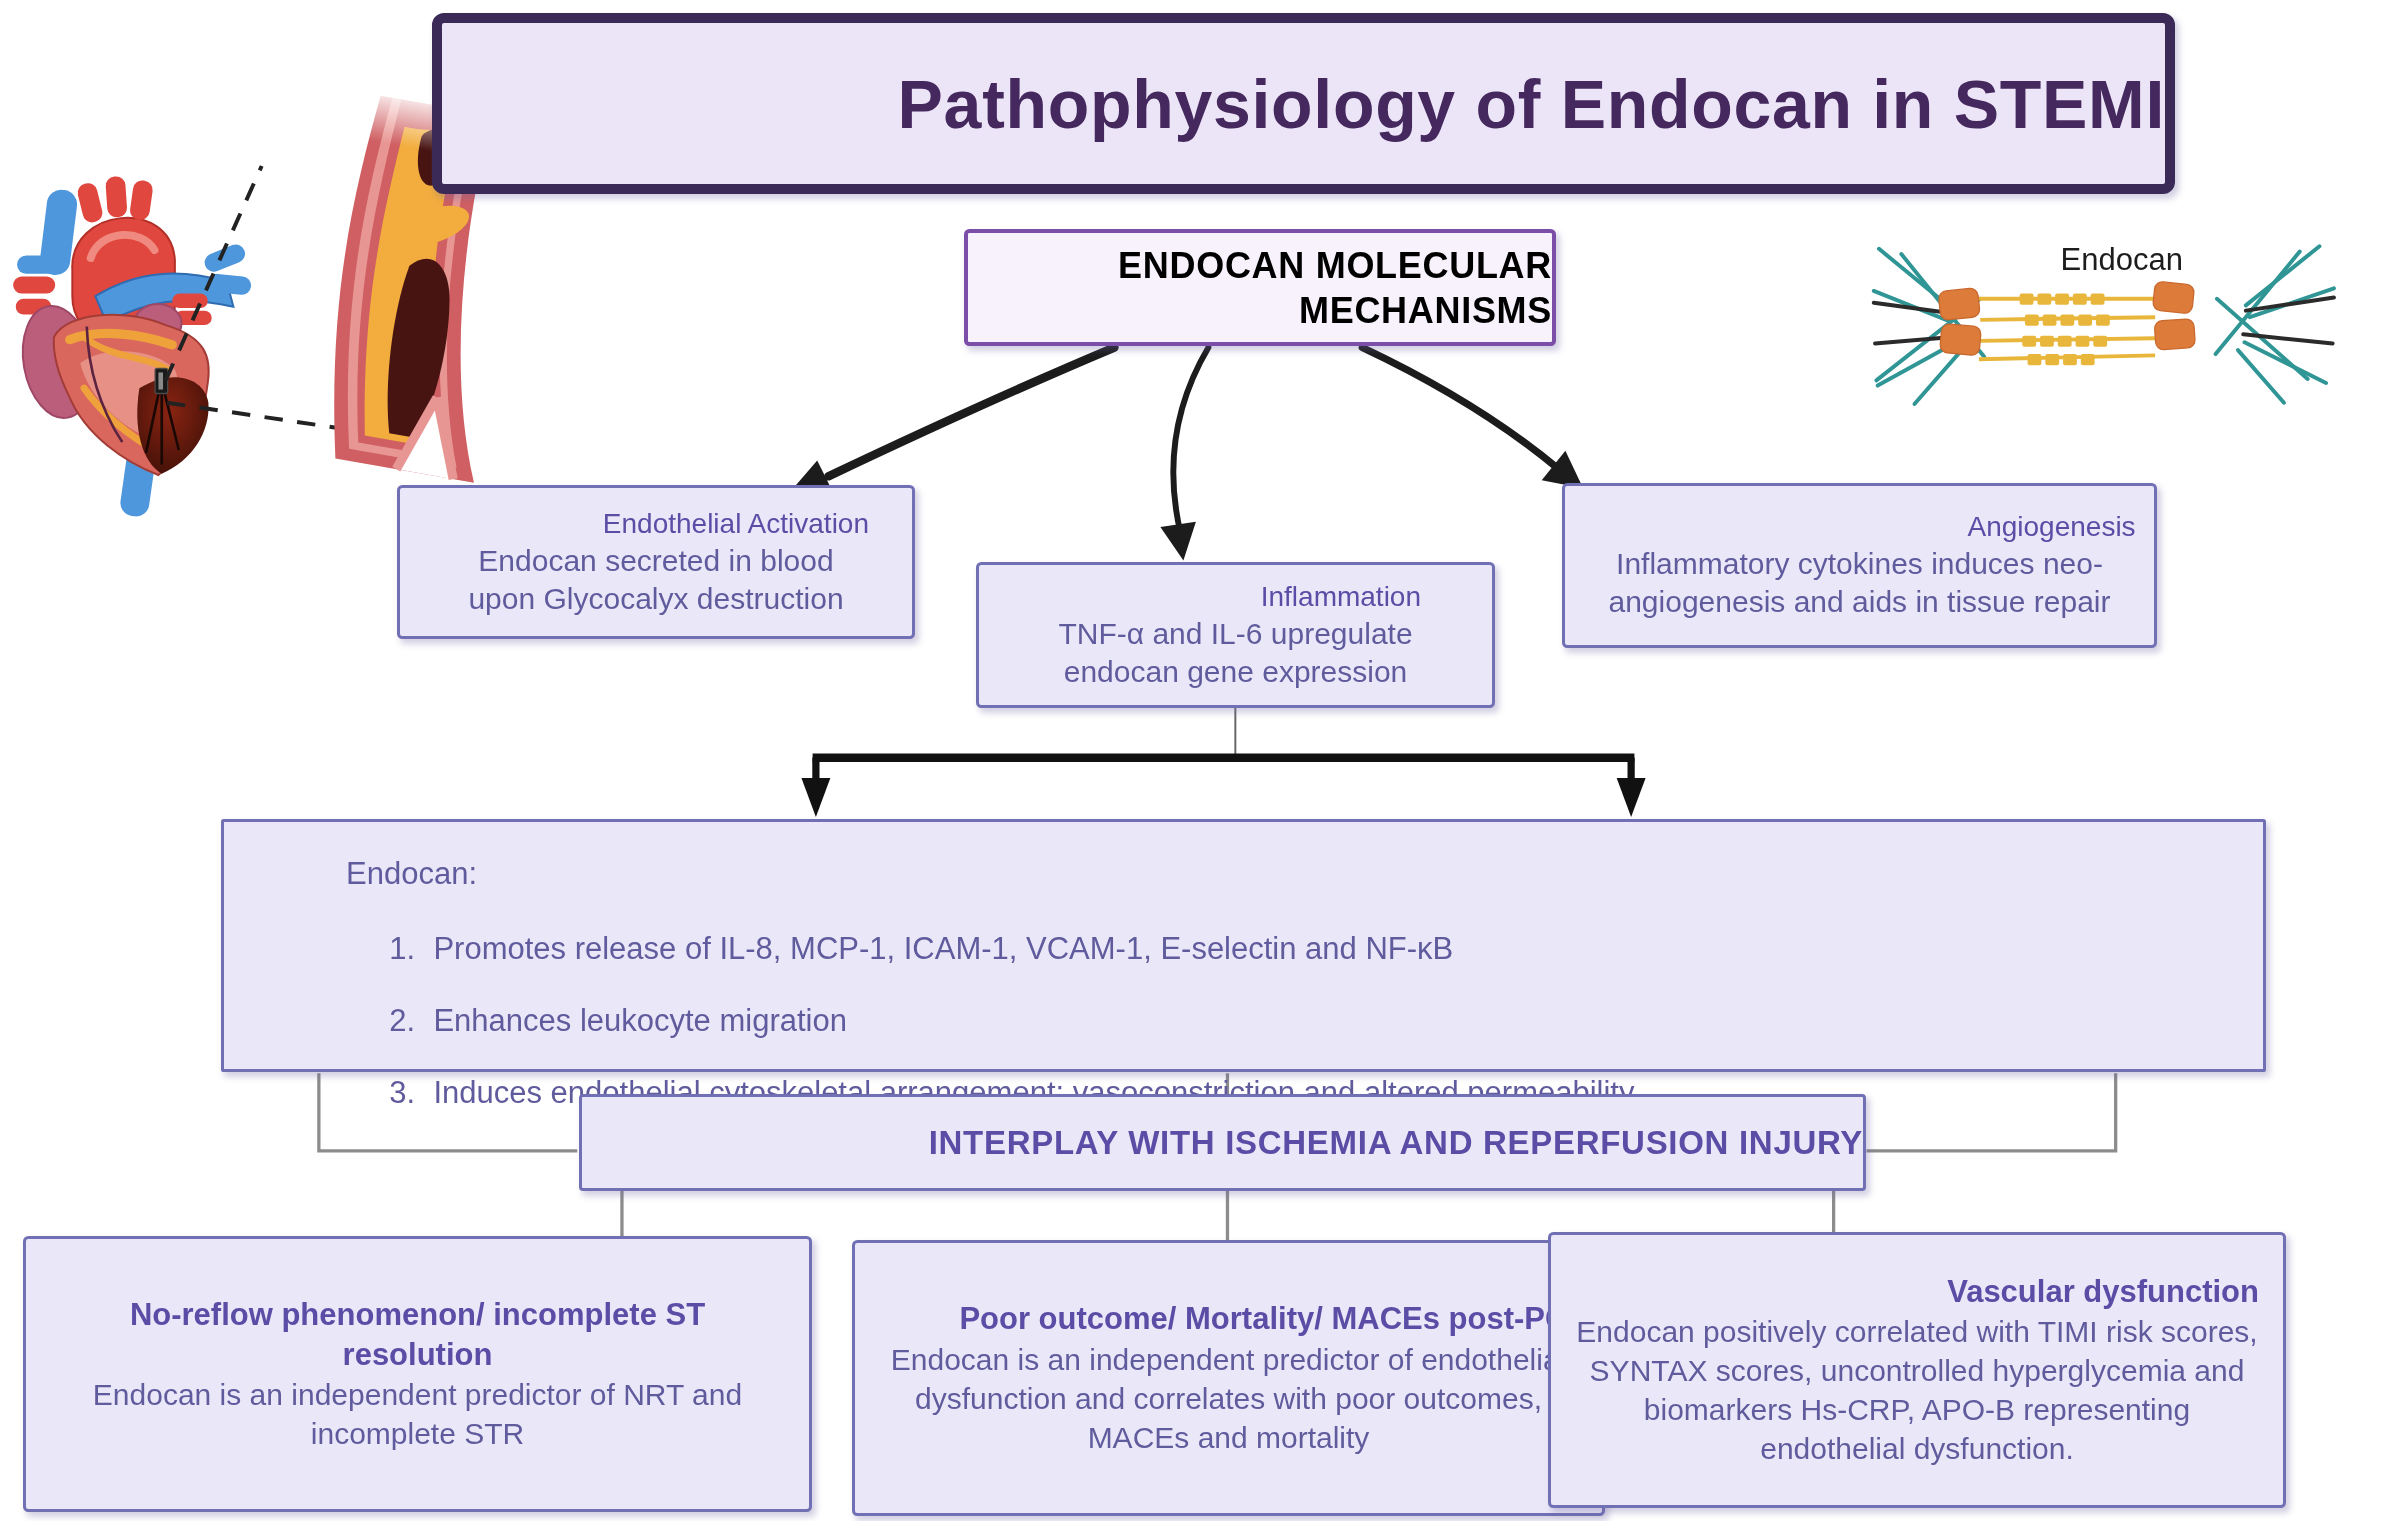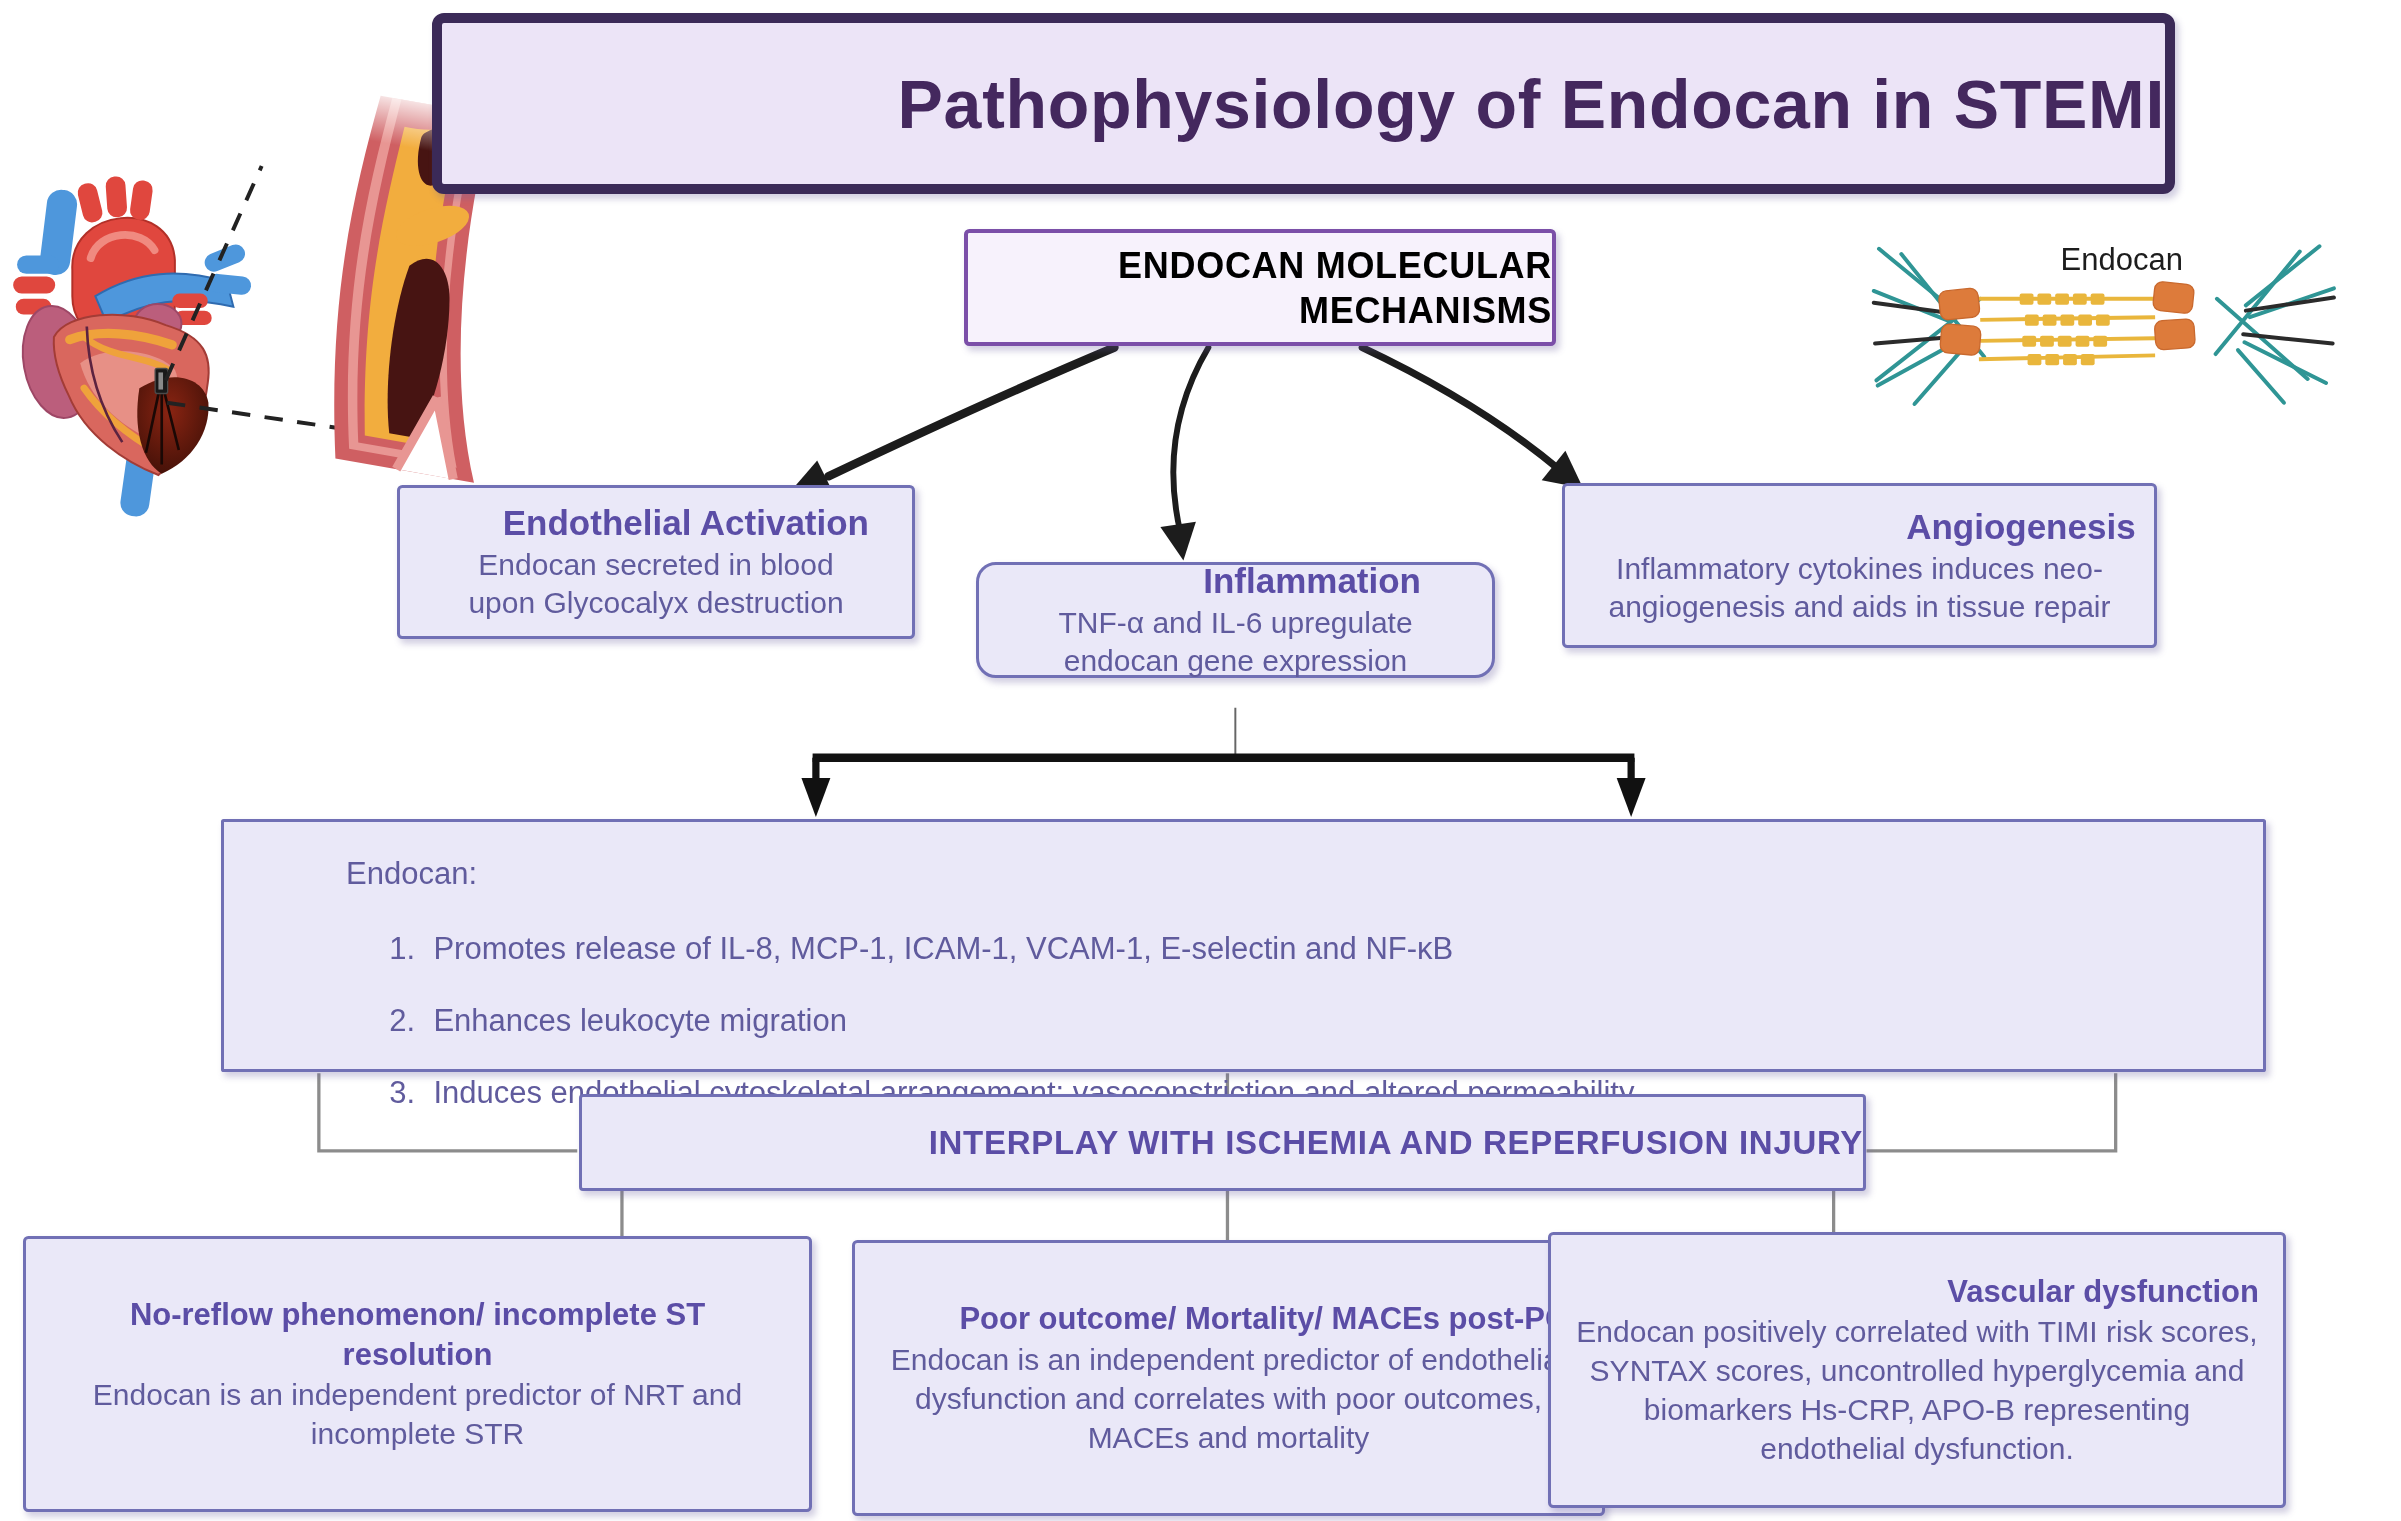--- a/index.html
+++ b/index.html
@@ -9,24 +9,24 @@
   .box{position:absolute;box-sizing:border-box;display:flex;flex-direction:column;
        justify-content:center;align-items:flex-end;text-align:center;
        background:#eae8f8;border:3.3px solid #7170b5;border-radius:5.3px;
        box-shadow:3.3px 4.6px 6px rgba(110,100,160,0.30);z-index:1;}
   .title-box{left:432px;top:13px;width:1743px;height:181px;background:#ece4f7;
        border:10px solid #3b2a58;border-radius:12px;}
   .title-text{font-size:68px;font-weight:bold;color:#44285e;letter-spacing:0.7px;}
   .mech-box{left:964px;top:229px;width:592px;height:117px;background:#f7f2fc;
        border:4px solid #7b4fa8;border-radius:5.3px;}
   .mech-line{font-size:36px;font-weight:bold;color:#000000;line-height:1.25;letter-spacing:0.7px;}
-  .branch-heading{font-size:35px;font-weight:bold;color:#5b4da6;line-height:1.28;}
+  .branch-heading{font-size:28px;font-weight:normal;color:#5b4da6;line-height:1.28;}
   .branch-body{font-size:30px;color:#605b9d;line-height:1.28;}
   .endo-box{left:397px;top:485px;width:518px;height:154px;padding:0 43px;}
-  .inflam-box{left:976px;top:562px;width:519px;height:116px;padding:0 71px;border-radius:20px;}
+  .inflam-box{left:976px;top:562px;width:519px;height:146px;padding:0 71px;}
   .angio-box{left:1562px;top:483px;width:595px;height:165px;padding:0 18.4px;}
   .effects-box{left:221px;top:819px;width:2045px;height:253px;align-items:flex-start;
        justify-content:flex-start;text-align:left;padding:34px 39px 0 122px;border-radius:2.6px;gap:28px;}
   .effects-heading{font-size:31px;color:#605b9d;margin-bottom:6.6px;}
   .effects-item{display:flex;font-size:31px;color:#605b9d;line-height:1.42;}
   .effects-num{width:69px;text-align:right;padding-right:18.4px;flex:none;}
   .interplay-box{left:579px;top:1094px;width:1287px;height:97px;border-radius:4px;}
   .interplay-text{font-size:33px;font-weight:bold;color:#5b4da6;letter-spacing:0.7px;}
   .outcome-heading{font-size:31px;font-weight:bold;color:#5b4da6;line-height:1.30;}
   .outcome-body{font-size:30px;color:#605b9d;line-height:1.30;}

